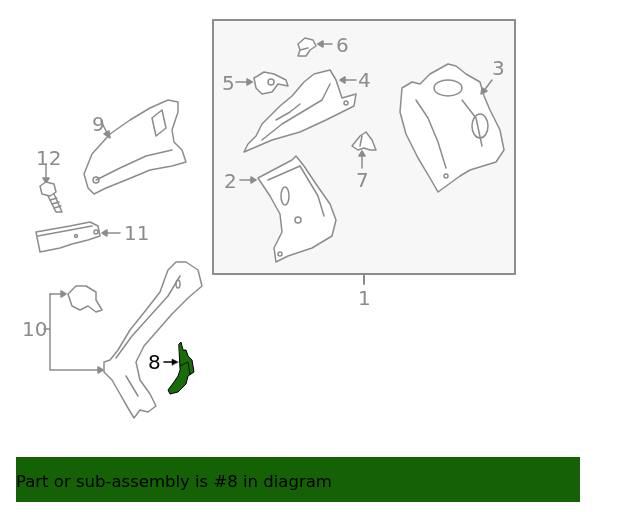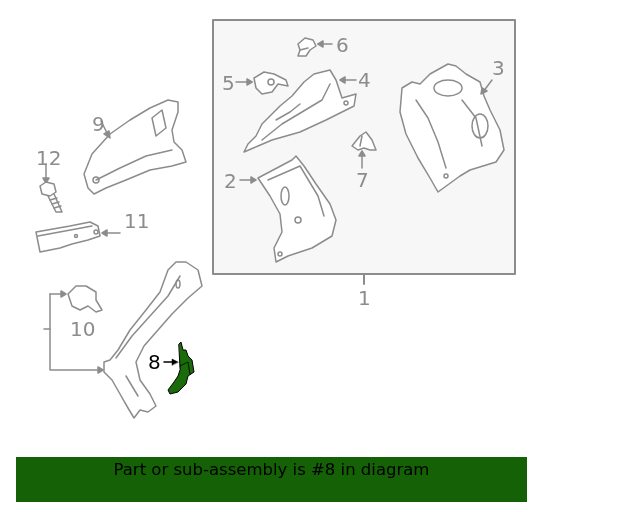--- a/index.html
+++ b/index.html
@@ -1,23 +1,23 @@
 <!DOCTYPE html>
 <html><head>
 <meta charset="utf-8">
 <style>
   html, body { margin: 0; padding: 0; background: #ffffff; }
   body { width: 640px; height: 512px; position: relative; overflow: hidden;
          font-family: "DejaVu Sans", sans-serif; }
   #diagram { position: absolute; left: 0; top: 0; width: 640px; height: 456px; }
   .callout { position: absolute; font-size: 20px; line-height: 20px; color: #8c8c8c; }
   .callout.active { color: #000000; }
-  .banner { position: absolute; left: 16px; top: 457px; width: 511px; height: 45px;
-            background: #156106; color: #000000; text-align: center;
-            font-size: 16.5px; line-height: 19px; padding-top: 3px; box-sizing: border-box; }
+  .banner { position: absolute; left: 16px; top: 457px; width: 564px; height: 45px;
+            background: #156106; color: #000000; text-align: left;
+            font-size: 16.5px; line-height: 19px; padding-top: 15px; box-sizing: border-box; }
   .banner div { white-space: nowrap; }
 </style>
 </head>
 <body>
 
 <div id="diagram">
   <svg width="640" height="456" viewBox="0 0 640 456" xmlns="http://www.w3.org/2000/svg" fill="none" stroke="#8c8c8c" stroke-width="1.5" stroke-linejoin="round" stroke-linecap="round">
 
     <g>
       <rect x="213" y="20" width="302" height="254" fill="#f7f7f7" stroke="#8c8c8c" stroke-width="2"></rect>
@@ -125,20 +125,20 @@
   
   <span class="callout" style="left:358px; top:288px;">1</span>
   <span class="callout" style="left:224px; top:171px;">2</span>
   <span class="callout" style="left:492px; top:58px;">3</span>
   <span class="callout" style="left:358px; top:70px;">4</span>
   <span class="callout" style="left:222px; top:73px;">5</span>
   <span class="callout" style="left:336px; top:35px;">6</span>
   <span class="callout" style="left:356px; top:170px;">7</span>
   <span class="callout active" style="left:148px; top:352px;">8</span>
   <span class="callout" style="left:92px; top:114px;">9</span>
-  <span class="callout" style="left:22px; top:319px;margin-left:48px;">10</span>
-  <span class="callout" style="left:124px; top:211px;">11</span>
+  <span class="callout" style="left:22px; top:319px;">10</span>
+  <span class="callout" style="left:124px; top:223px;">11</span>
   <span class="callout" style="left:36px; top:148px;">12</span>
 </div>
 
 <div class="banner">
   <div>Part or sub-assembly is #8 in diagram</div>
 </div>
 
 </body></html>

